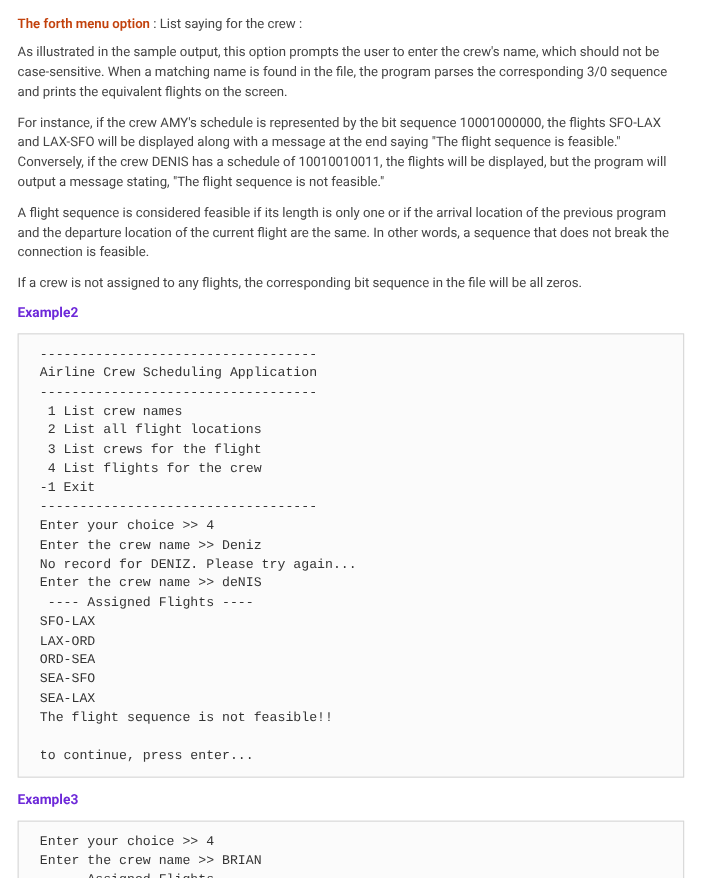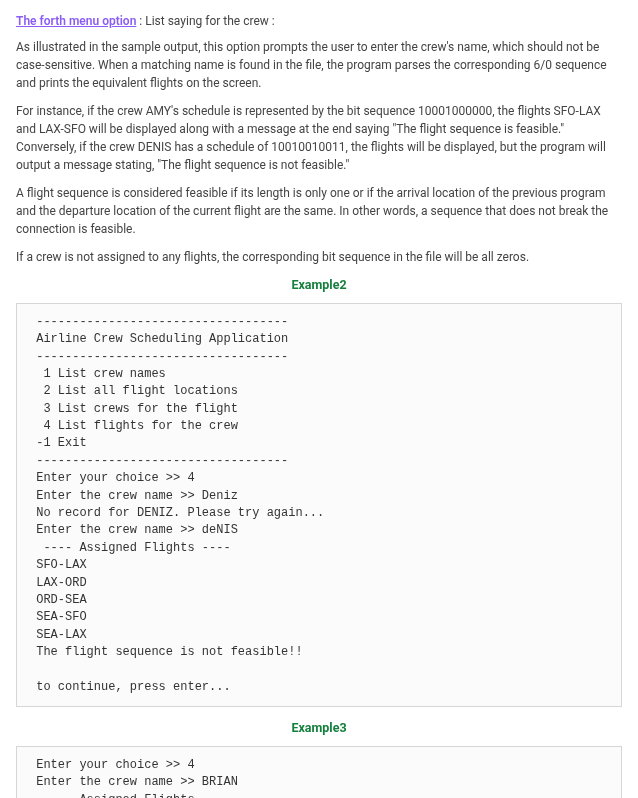--- a/index.html
+++ b/index.html
@@ -15,34 +15,32 @@
       padding: 12px 16px;
       width: 638px;
       line-height: 1.5;
     }
     .intro-line {
       margin-bottom: 8px;
       color: #444;
     }
     .intro-line .bold {
       font-weight: 600;
-      color: #8b5cf6;
-      text-decoration: underline;
+      color: #c2410c;
     }
     .para {
       margin-bottom: 10px;
       color: #444;
     }
     .example-heading {
       font-weight: 700;
       font-size: 12.5px;
-      color: #15803d;
+      color: #6d28d9;
       margin-top: 0;
       margin-bottom: 8px;
-      text-align: center;
     }
     .code-block {
       border: 1px solid #d6d6d6;
       background: #fbfbfb;
       padding: 10px 12px;
       font-family: "Courier New", Courier, monospace;
       font-size: 12px;
       color: #333;
       white-space: pre;
       line-height: 1.45;
@@ -50,21 +48,21 @@
       overflow-x: auto;
     }
   </style>
 </head>
 <body>
 
 <p class="intro-line">
   <span class="bold">The forth menu option</span><span> : List saying for the crew :</span>
 </p>
 
-<p class="para">As illustrated in the sample output, this option prompts the user to enter the crew's name, which should not be case-sensitive. When a matching name is found in the file, the program parses the corresponding 6/0 sequence and prints the equivalent flights on the screen.</p>
+<p class="para">As illustrated in the sample output, this option prompts the user to enter the crew's name, which should not be case-sensitive. When a matching name is found in the file, the program parses the corresponding 3/0 sequence and prints the equivalent flights on the screen.</p>
 <p class="para">For instance, if the crew AMY's schedule is represented by the bit sequence 10001000000, the flights SFO-LAX and LAX-SFO will be displayed along with a message at the end saying "The flight sequence is feasible." Conversely, if the crew DENIS has a schedule of 10010010011, the flights will be displayed, but the program will output a message stating, "The flight sequence is not feasible."</p>
 <p class="para">A flight sequence is considered feasible if its length is only one or if the arrival location of the previous program and the departure location of the current flight are the same. In other words, a sequence that does not break the connection is feasible.</p>
 <p class="para">If a crew is not assigned to any flights, the corresponding bit sequence in the file will be all zeros.</p>
 
 <div class="example-heading">Example2</div>
 <div class="code-block"> -----------------------------------
  Airline Crew Scheduling Application
  -----------------------------------
   1 List crew names
   2 List all flight locations

